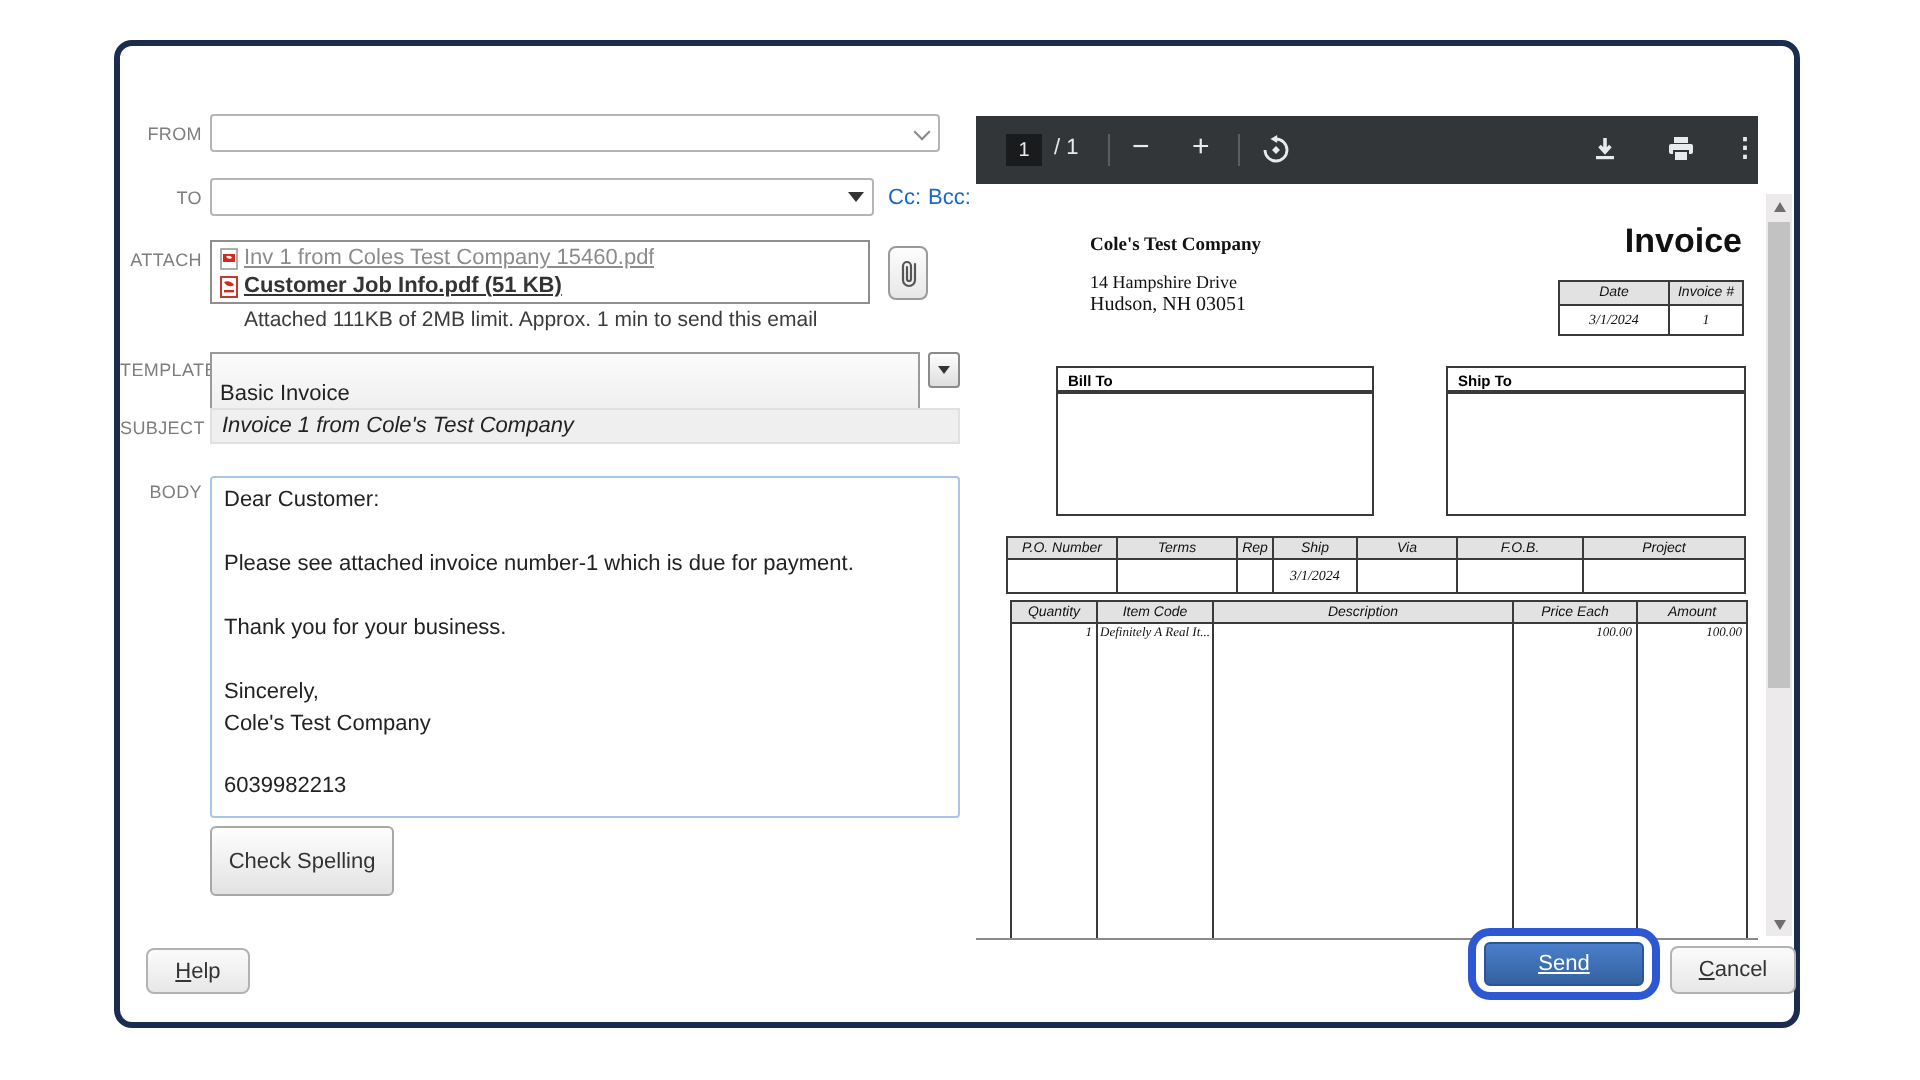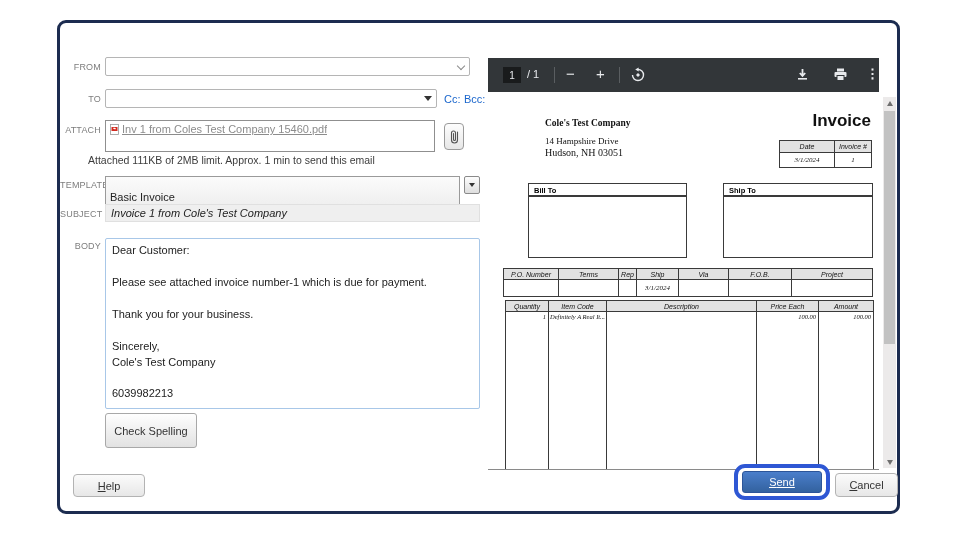--- a/index.html
+++ b/index.html
@@ -20,39 +20,39 @@
   .field { position:absolute; background:#fff; border:1px solid #b5b5b5; border-radius:2px; font-size:11px; color:#222; padding:0 4px; }
   input.field { outline:none; }
   .chev { position:absolute; width:7px; height:7px; }
   .chev::after { content:""; position:absolute; left:0; top:0; width:5px; height:5px;
                  border-right:1.5px solid #8a8a8a; border-bottom:1.5px solid #8a8a8a; transform:rotate(45deg); }
   .tri-down { width:0; height:0; border-left:4px solid transparent; border-right:4px solid transparent; border-top:5px solid #333; }
   .cclink { position:absolute; font-size:11px; color:#1a66cc; cursor:pointer; }
   .attachbox { position:absolute; left:45px; top:97px; width:330px; height:32px; border:1px solid #8f8f8f; background:#fff; padding:1px 4px; }
   .attachrow { display:flex; align-items:center; height:14px; gap:3px; }
   .attachrow a { font-size:11px; text-decoration:underline; white-space:nowrap; overflow:hidden; }
-  .attach-note { position:absolute; left:28px; top:131px; font-size:10.5px; color:#3c3c3c; }
+  .attach-note { position:absolute; left:62px; top:131px; font-size:10.5px; color:#3c3c3c; }
   .clipbtn { position:absolute; left:384px; top:100px; width:20px; height:27px; border:1px solid #9a9a9a; border-radius:4px;
              background:linear-gradient(#fdfdfd,#e7e7e7); display:flex; align-items:center; justify-content:center; }
   .combo { position:absolute; left:45px; top:153px; width:355px; height:18px; border:1px solid #9a9a9a;
            background:linear-gradient(#fbfbfb,#efefef); font-size:11px; color:#222; padding:14px 4px; }
   .combo-btn { position:absolute; left:404px; top:153px; width:16px; height:18px; border:1px solid #8a8a8a; border-radius:2px;
                background:linear-gradient(#fdfdfd,#dedede); display:flex; align-items:center; justify-content:center; }
   .subject { position:absolute; left:45px; top:181px; width:375px; height:18px; background:#efefef; border:1px solid #e0e0e0;
              font-size:11px; color:#222; padding:0 5px;font-style:italic; }
   .bodybox { position:absolute; left:45px; top:215px; width:375px; height:171px; border:1.5px solid #a8c7e8; border-radius:2px;
              background:#fff; font-size:11px; color:#222; font-family:"Liberation Sans", sans-serif;
              padding:4px 6px; resize:none; white-space:pre-wrap; line-height:1.45; outline:none; }
   .spellbtn { position:absolute; left:45px; top:390px; width:92px; height:35px; border:1px solid #a8a8a8; border-radius:3px;
               background:linear-gradient(#fefefe,#e2e2e2); font-size:11px; color:#333; display:flex; align-items:center; justify-content:center; }
 
   
   .btn { border:1px solid #b3b3b3; border-radius:4px; background:linear-gradient(#fbfbfb,#e7e7e7);
          font-size:11px; color:#333; display:flex; align-items:center; justify-content:center; }
-  .helpbtn { position:absolute; left:13px; top:451px; width:72px; height:23px; }
+  .helpbtn { position:absolute; left:13px; top:451px; width:52px; height:23px; }
   .cancelbtn { position:absolute; left:775px; top:450px; width:63px; height:24px; }
   .send-ring { position:absolute; left:674px; top:441px; width:96px; height:36px; border:4px solid #2e57d4; border-radius:11px;
                display:flex; align-items:center; justify-content:center; background:#fff; }
   .sendbtn { width:80px; height:22px; border:1px solid #2c5599; border-radius:3px;
              background:linear-gradient(#4a7ecb,#33629f); color:#fff; font-size:11px;
              display:flex; align-items:center; justify-content:center;text-decoration:underline; }
   .akey { text-decoration:underline; }
 
   
   .toolbar { position:absolute; left:428px; top:35px; width:391px; height:34px; background:#323639; }
@@ -112,20 +112,28 @@
       <div class="flabel" style="top:102px;">ATTACH</div>
       <div class="attachbox">
         <div class="attachrow">
           <svg class="pdficon" viewBox="0 0 9 11">
             <rect x="0.5" y="0.5" width="8" height="10" fill="#fff" stroke="#999" stroke-width="0.8"></rect>
             <path d="M1.5 3 L7.5 3 L7.5 7 L1.5 7 Z" fill="#d22a1f"></path>
             <path d="M3 4.2 C4 3.6 5.6 3.8 6 5 C5 5.6 3.6 5.4 3 4.2 Z" fill="#fff"></path>
           </svg>
           <a style="color:#8c8c8c;">Inv 1 from Coles Test Company 15460.pdf</a>
         </div>
+        <div class="attachrow">
+          <svg class="pdficon" viewBox="0 0 9 11">
+            <rect x="0.5" y="0.5" width="8" height="10" fill="#fff" stroke="#c0392b" stroke-width="1"></rect>
+            <path d="M2 3 C3.2 2.2 5.8 2.4 7 4.5 C5.6 5.6 3 5.2 2 3 Z" fill="#d22a1f"></path>
+            <rect x="2" y="7" width="5" height="1.2" fill="#d22a1f"></rect>
+          </svg>
+          <a style="color:#333; font-weight:bold;">Customer Job Info.pdf (51 KB)</a>
+        </div>
       </div>
       <div class="clipbtn">
         <svg width="11" height="17" viewBox="0 0 11 17">
           <path d="M8.5 4 L8.5 12 a3 3 0 0 1 -6 0 L2.5 5 a2 2 0 0 1 4 0 L6.5 11.5 a1 1 0 0 1 -2 0 L4.5 5.5" fill="none" stroke="#555" stroke-width="1.1" stroke-linecap="round"></path>
         </svg>
       </div>
       <div class="attach-note">Attached 111KB of 2MB limit. Approx. 1 min to send this email</div>
 
       <div class="flabel" style="top:157px;">TEMPLATE</div>
       <div class="combo">Basic Invoice</div>

